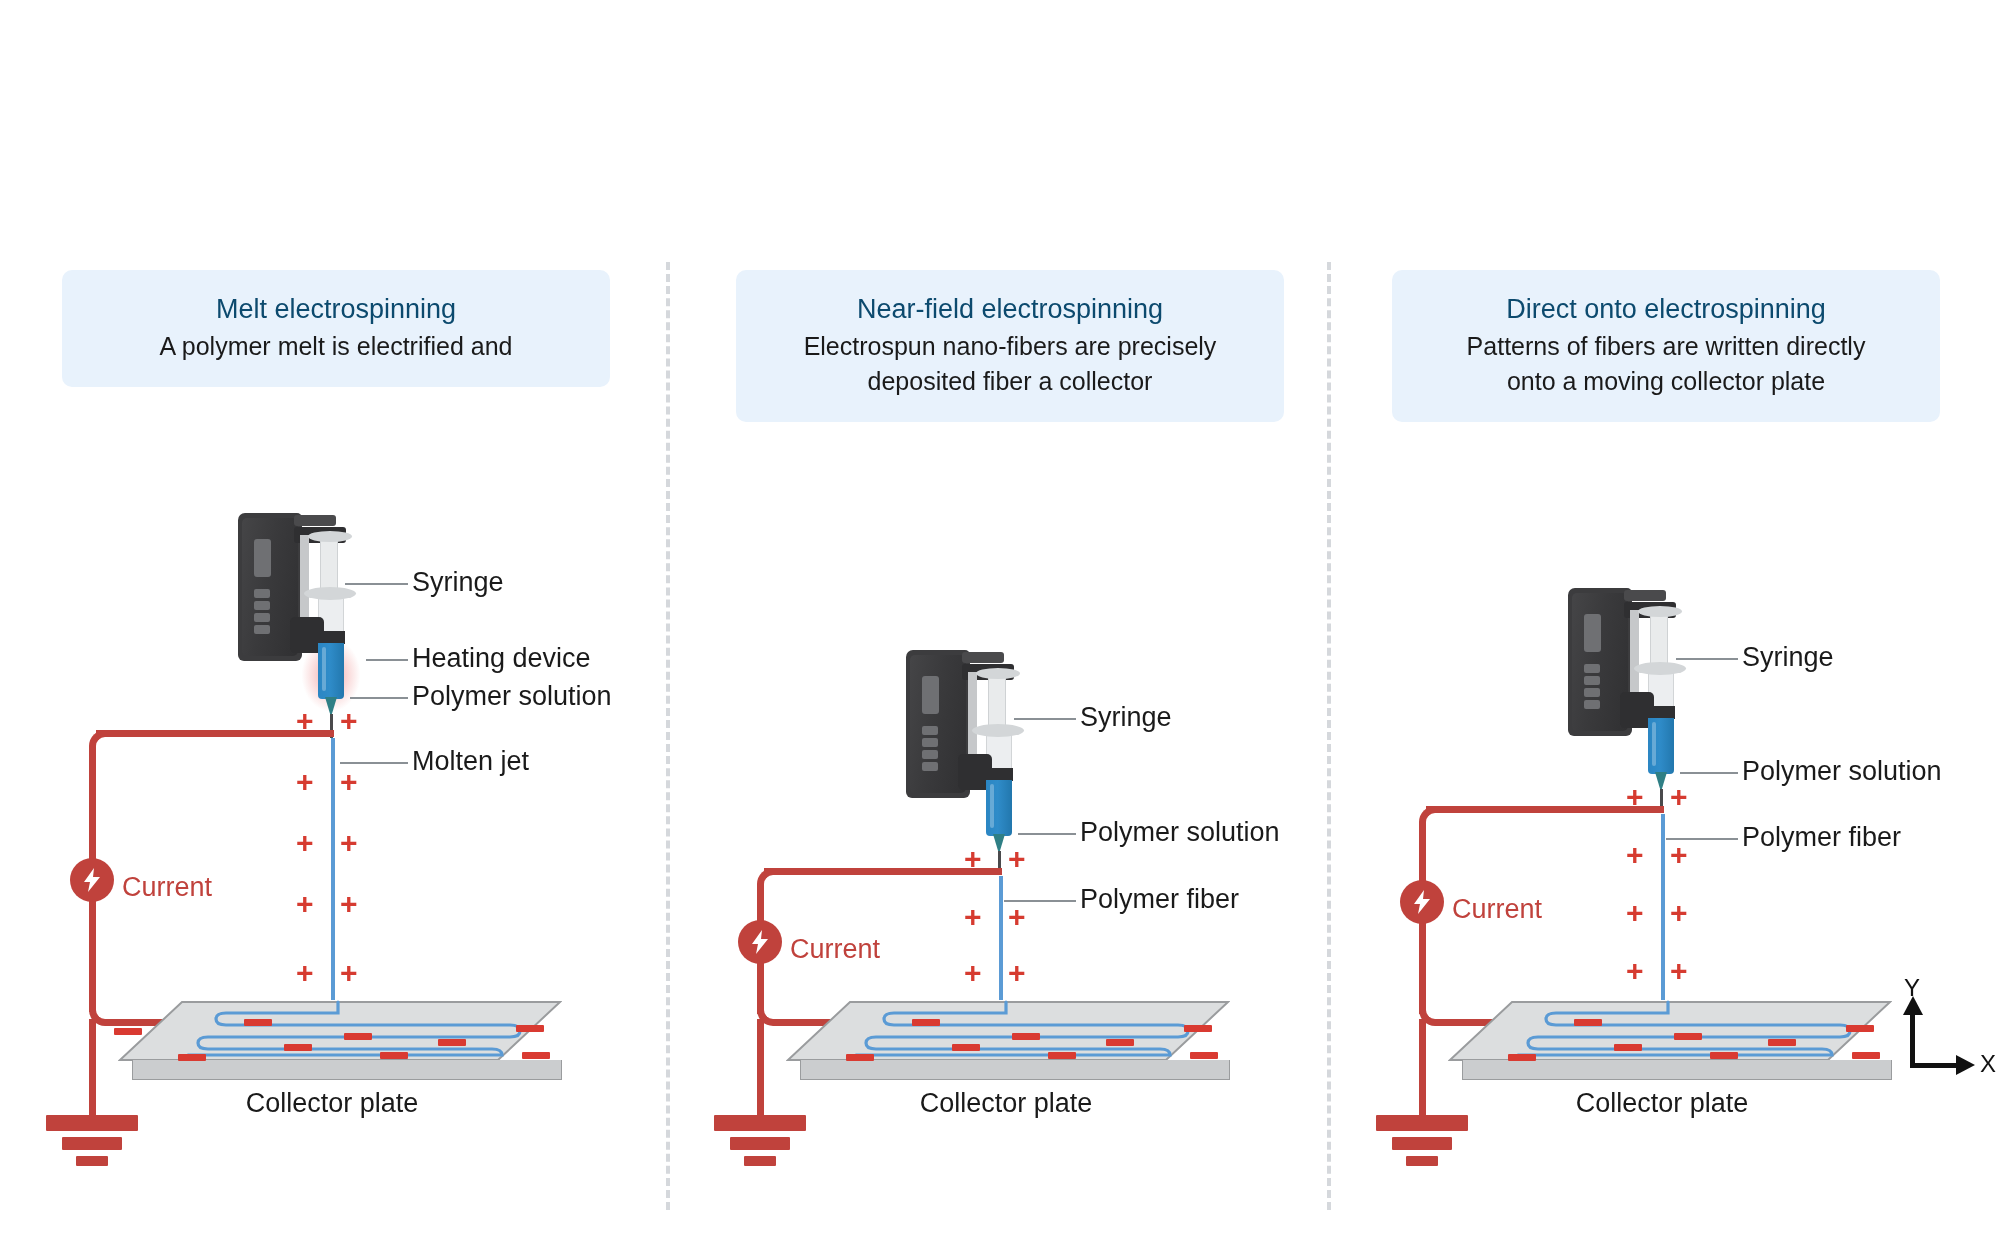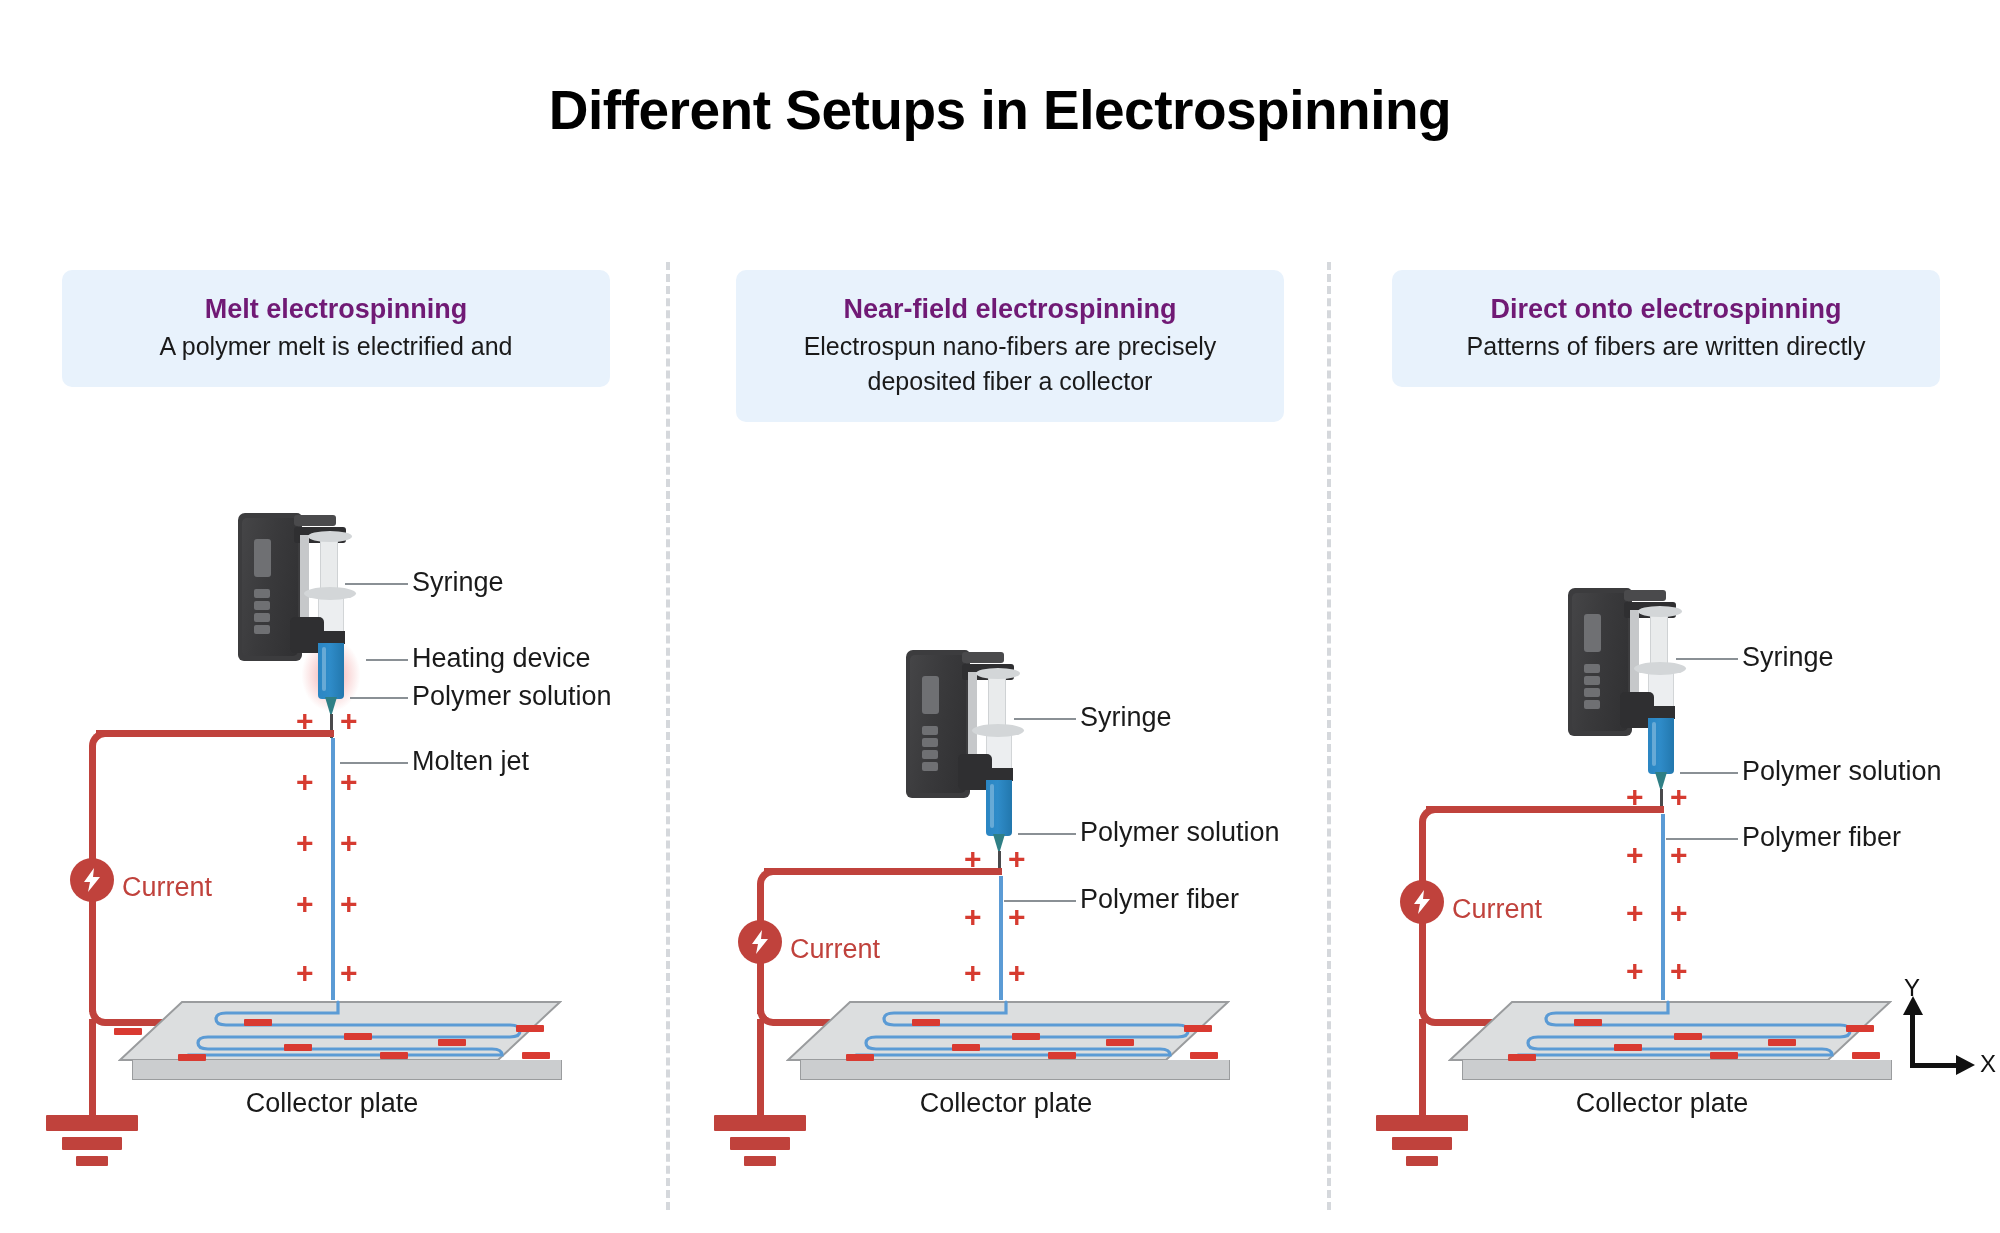--- a/index.html
+++ b/index.html
@@ -41,22 +41,22 @@
     top: 270px;
     left: 62px;
     width: 548px;
     background: #e8f2fc;
     border-radius: 10px;
     padding: 22px 18px 24px 18px;
     text-align: center;
   }
   .header-title {
     font-size: 27px;
-    font-weight: bold;
-    color: #701a75;
+    font-weight: normal;
+    color: #0c4a6e;
     line-height: 1.32;
   }
   .header-sub {
     font-size: 25px;
     color: #1a1a1a;
     line-height: 1.32;
     margin-top: 2px;
   }
 
   
@@ -266,21 +266,20 @@
   .axis-line { position: absolute; background: #111; }
   .axis-label {
     position: absolute; font-size: 24px; color: #111;
   }
 </style>
 </head>
 <body>
 
 <div class="page">
 
-  <div class="main-title">Different Setups in Electrospinning</div>
 
   <div class="divider d1"></div>
   <div class="divider d2"></div>
 
   <div class="panel p1">
     <div class="header-box">
       <div class="header-title">Melt electrospinning</div>
       <div class="header-sub">A polymer melt is electrified and</div>
     </div>
 
@@ -469,20 +468,21 @@
       </div>
 
       <div class="plate-caption" style="left:0px; top:1088px; width:664px;">Collector plate</div>
     </div>
   </div>
 
   <div class="panel p3">
     <div class="header-box">
       <div class="header-title">Direct onto electrospinning</div>
       <div class="header-sub">Patterns of fibers are written directly</div>
+      <div class="header-sub">onto a moving collector plate</div>
     </div>
 
     <div class="stage">
 
       <div class="pump" style="left:238px; top:580px; width:140px; height:240px;">
         <div class="pump-body"></div>
         <div class="pump-arm-top"></div>
         <div class="pump-arm-top2"></div>
         <div class="pump-rod"></div>
         <div class="pump-screen"></div>

